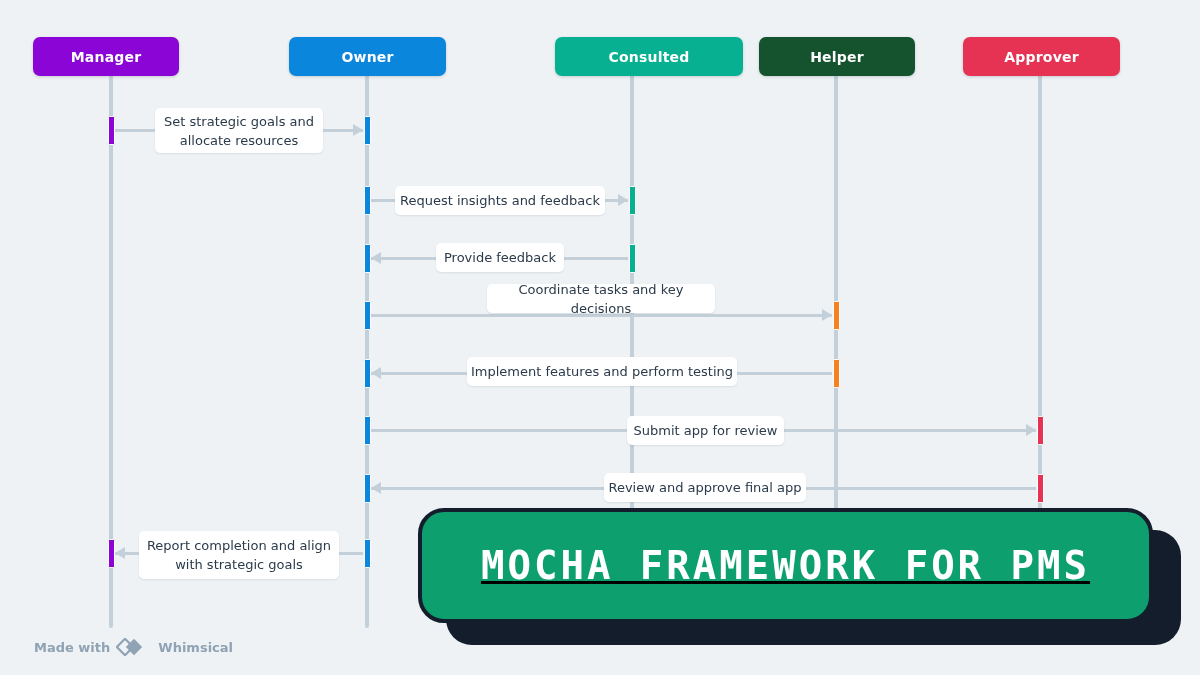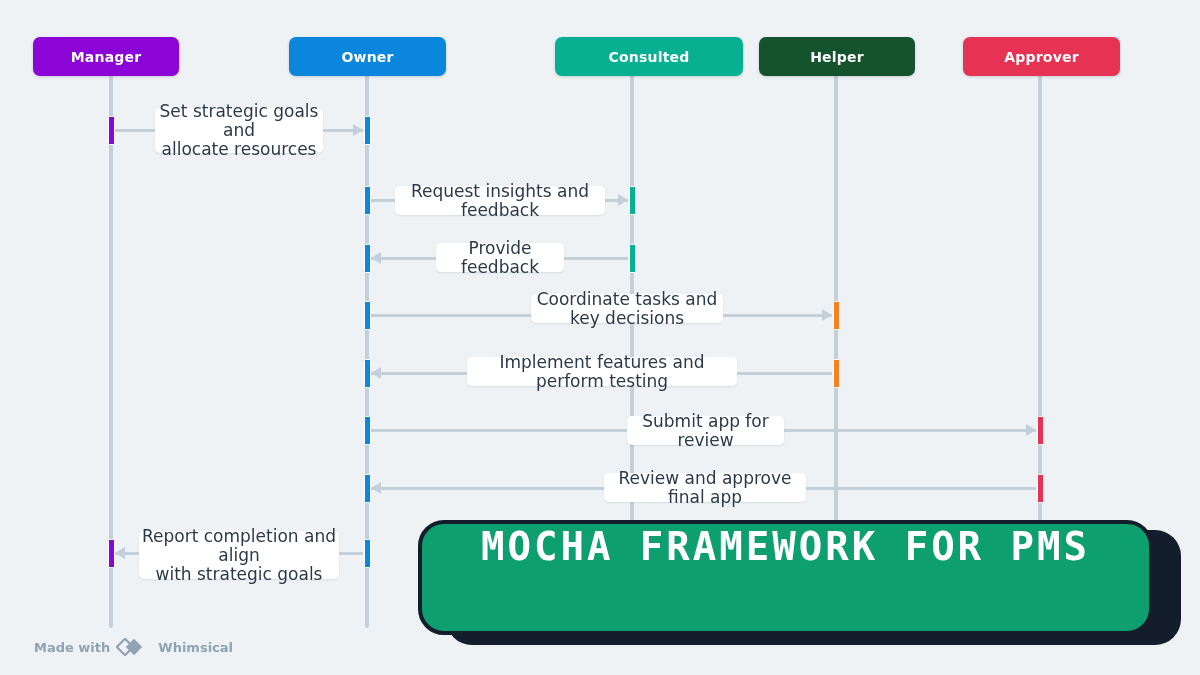--- a/index.html
+++ b/index.html
@@ -73,21 +73,21 @@
   .arrowhead.left {
     border-right: 10px solid #c3d0da;
   }
 
   
   .msg-label {
     position: absolute;
     background: #ffffff;
     border-radius: 5px;
     color: #2b3a4a;
-    font-size: 17px;
+    font-size: 13px;
     line-height: 19px;
     text-align: center;
     padding: 6px 0;
     box-sizing: border-box;
     box-shadow: 0 1px 2px rgba(30,50,70,0.10);
     white-space: pre-line;
     display: flex;
     align-items: center;
     justify-content: center;
   }
@@ -103,30 +103,31 @@
     left: 28px;
     top: 22px;
     width: 735px;
     height: 115px;
     background: #141d2b;
     border-radius: 26px;
   }
   #banner-card {
     position: absolute;
     left: 0;
-    top: 12px;
+    top: 0;
     width: 735px;
     height: 115px;
     background: #0e9f6e;
     border: 4px solid #141d2b;
     border-radius: 26px;
     box-sizing: border-box;
     display: flex;
-    align-items: flex-start;
+    align-items: center;
     justify-content: center;
+    text-decoration: underline;
   }
   #banner-title {
     color: #ffffff;
     font-family: "DejaVu Sans Mono", "Liberation Mono", monospace;
     font-size: 39px;
     font-weight: 700;
     letter-spacing: 3px;
     white-space: nowrap;
   }
 
@@ -211,21 +212,21 @@
       <div class="activation" style="left: 363.5px; top: 474px; background: rgb(11, 134, 221);"></div>
       <div class="activation" style="left: 363.5px; top: 539px; background: rgb(11, 134, 221);"></div>
       <div class="activation" style="left: 107.5px; top: 539px; background: rgb(138, 5, 214);"></div>
     </div>
 
   <div id="message-labels">
       <div class="msg-label" style="left: 155px; top: 108px; width: 168px; height: 45px;">Set strategic goals and
 allocate resources</div>
       <div class="msg-label" style="left: 395px; top: 186px; width: 210px; height: 29px;">Request insights and feedback</div>
       <div class="msg-label" style="left: 436px; top: 243px; width: 128px; height: 29px;">Provide feedback</div>
-      <div class="msg-label" style="left: 487px; top: 294px; width: 192px; height: 29px; margin-left: 44px;">Coordinate tasks and key decisions</div>
+      <div class="msg-label" style="left: 487px; top: 284px; width: 228px; height: 29px;">Coordinate tasks and key decisions</div>
       <div class="msg-label" style="left: 467px; top: 357px; width: 270px; height: 29px;">Implement features and perform testing</div>
       <div class="msg-label" style="left: 627px; top: 416px; width: 157px; height: 29px;">Submit app for review</div>
       <div class="msg-label" style="left: 604px; top: 473px; width: 202px; height: 29px;">Review and approve final app</div>
       <div class="msg-label" style="left: 139px; top: 531px; width: 200px; height: 48px;">Report completion and align
 with strategic goals</div>
     </div>
 
   <div id="banner-wrap">
     <div id="banner-shadow-card"></div>
     <div id="banner-card">

